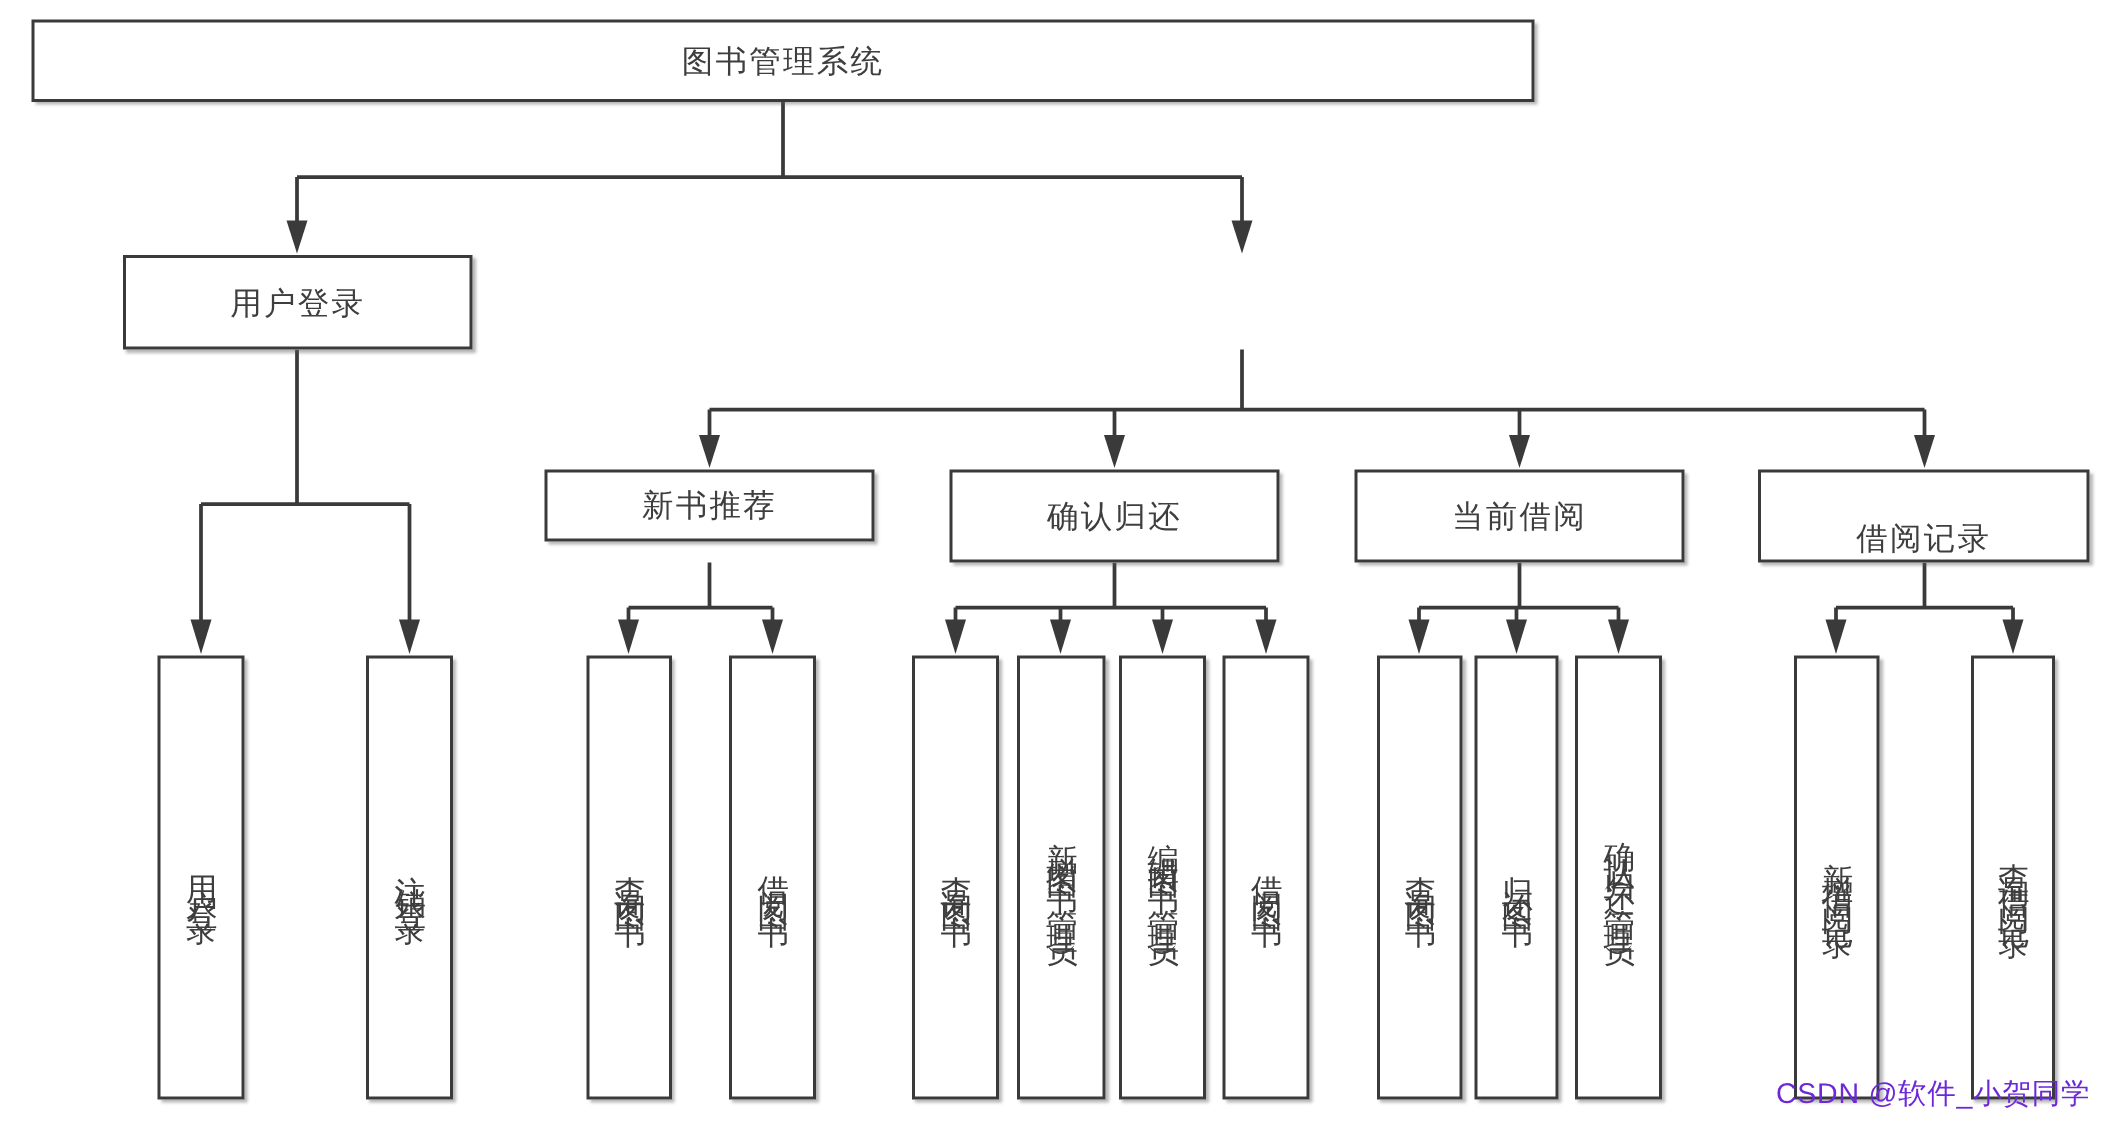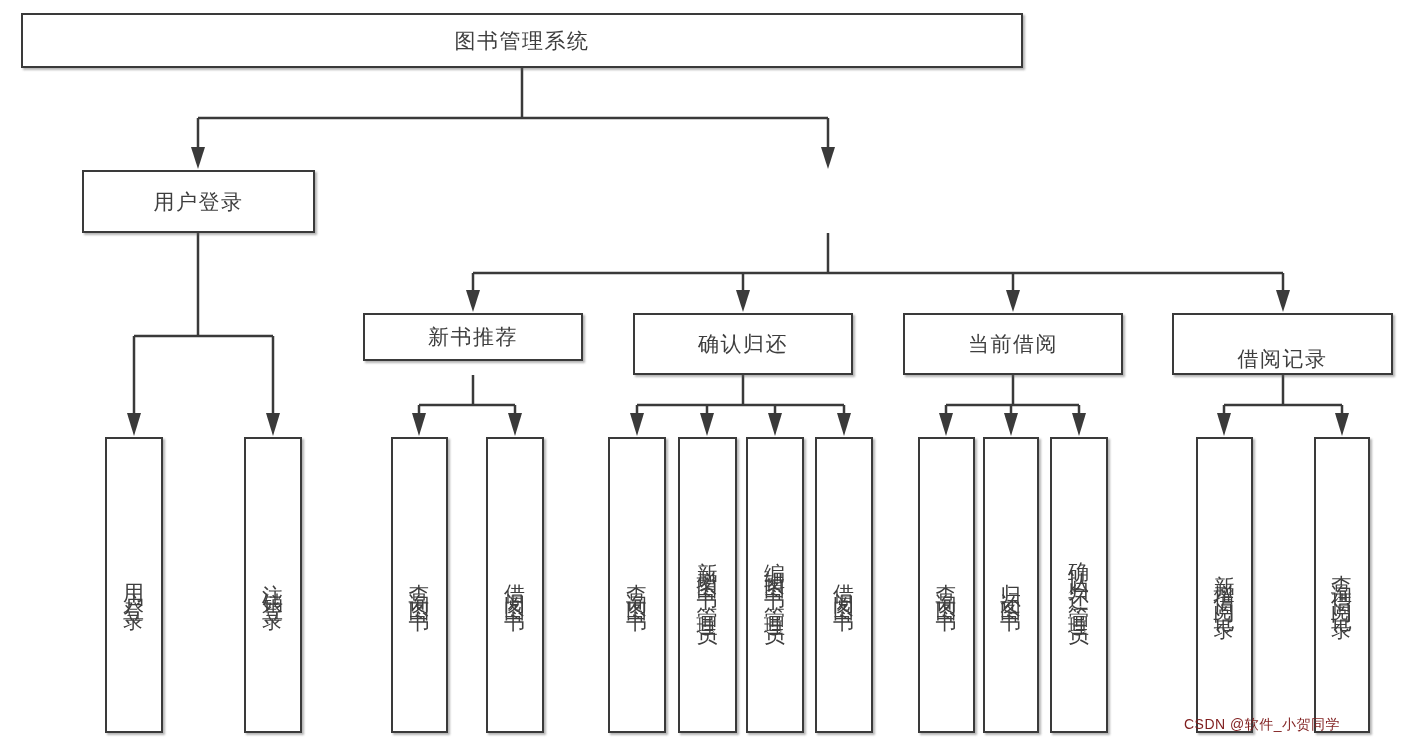--- a/index.html
+++ b/index.html
@@ -40,22 +40,22 @@
     font-size: 21px;
     letter-spacing: 9px;
     color: #3e3e3e;
     line-height: 1;
     white-space: nowrap;
   }
   .watermark {
     position: absolute;
     left: 1184px;
     top: 716px;
-    font-size: 14px;
-    color: #7f1d1d;
+    font-size: 19px;
+    color: #6d28d9;
     letter-spacing: 0.5px;
     white-space: nowrap;
   }
 </style>
 </head>
 <body>
 
 <div class="canvas">
 
   <svg class="connectors" width="1405" height="747" viewBox="0 0 1405 747" fill="none" xmlns="http://www.w3.org/2000/svg">

